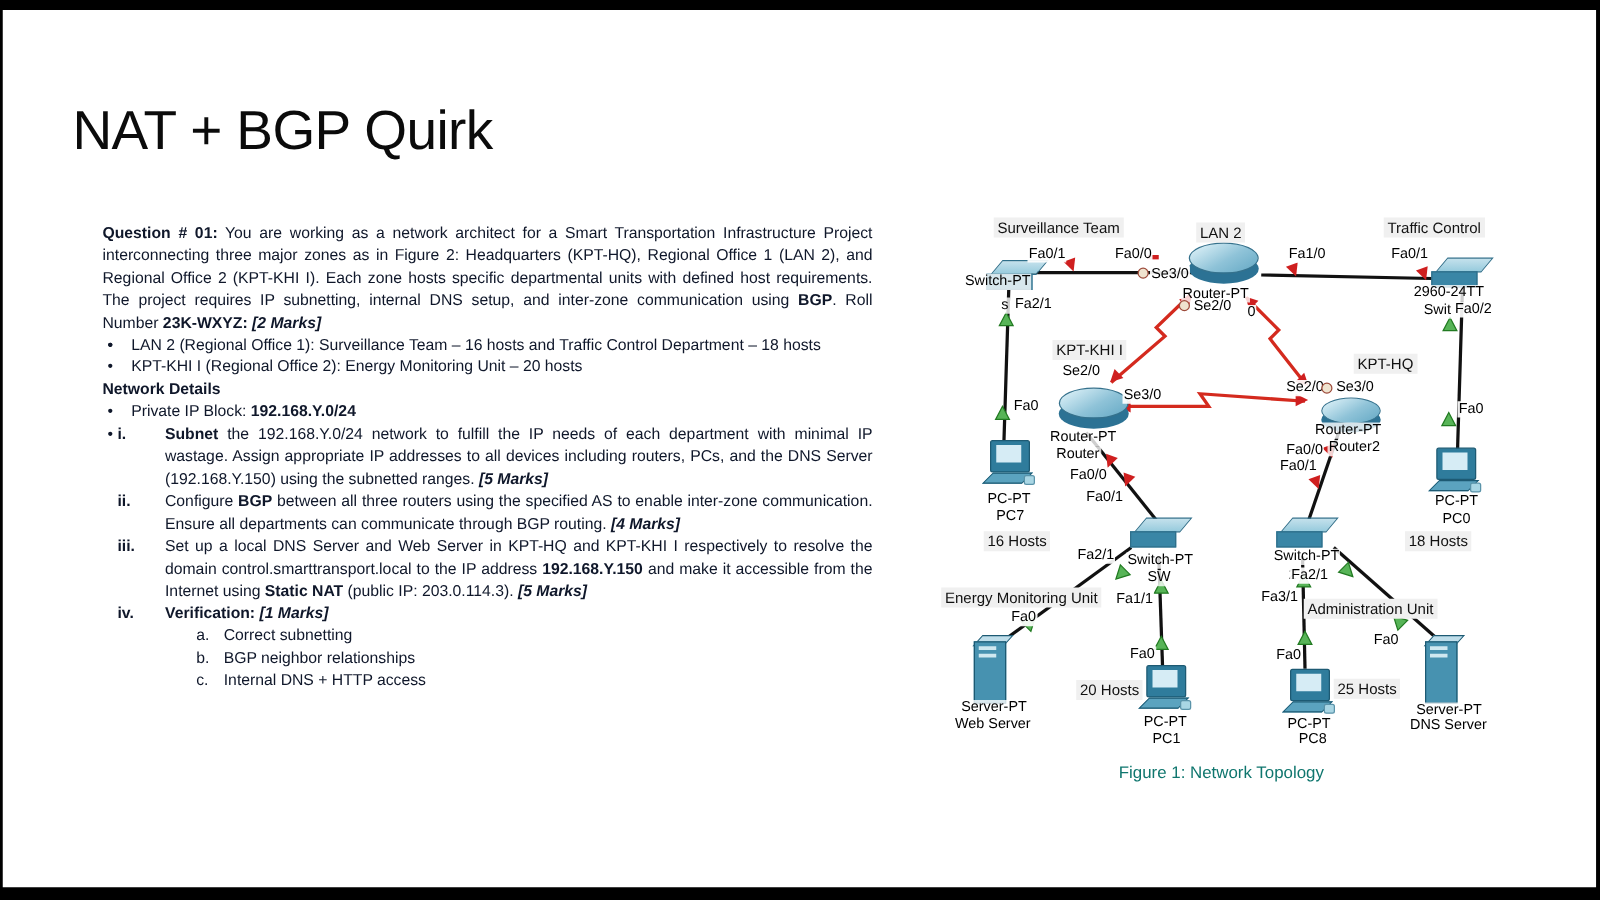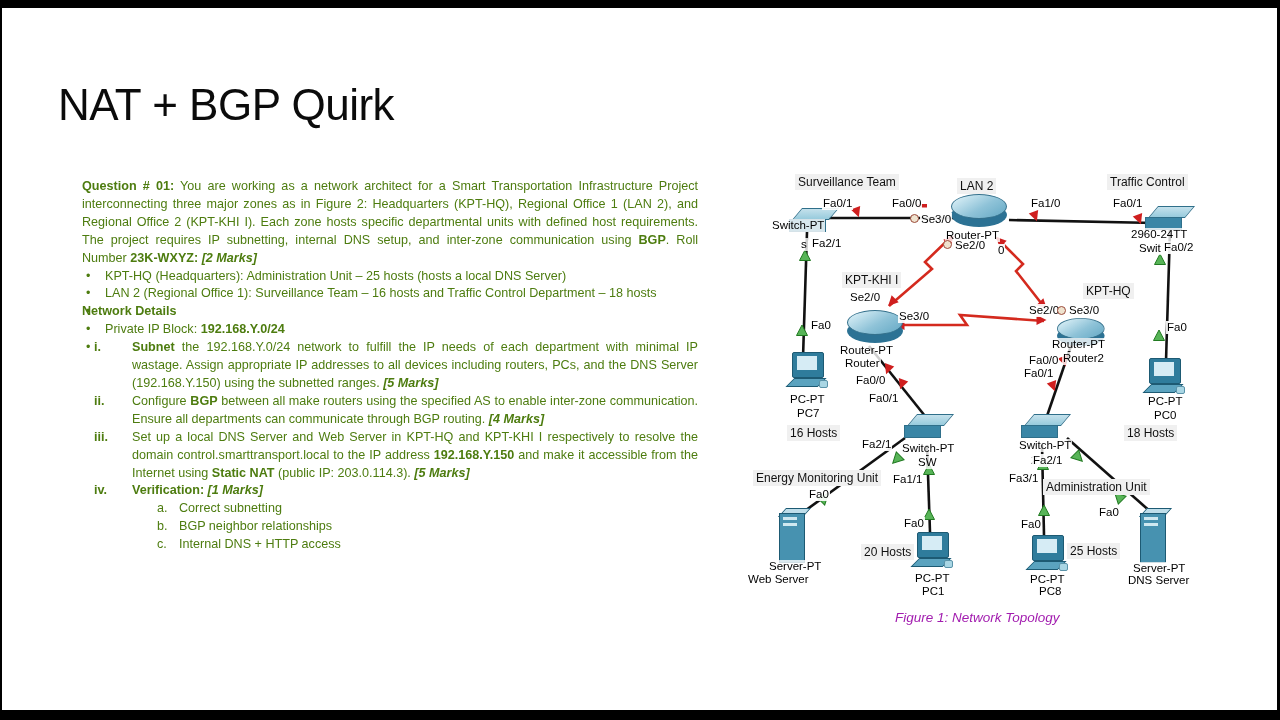--- a/index.html
+++ b/index.html
@@ -4,21 +4,21 @@
 <style>
   html,body{margin:0;padding:0;}
   body{
     width:1280px;height:720px;position:relative;background:#000;
     font-family:"Liberation Sans","DejaVu Sans",sans-serif;overflow:hidden;
   }
   #slide{position:absolute;left:2px;top:8px;width:1275px;height:702px;background:#fff;}
   
   #title{position:absolute;left:56px;top:72px;font-size:44px;color:#0b0b0b;letter-spacing:-.5px;white-space:nowrap;}
   
-  #doc{position:absolute;left:80px;top:170px;width:616px;font-size:12.6px;line-height:17.9px;color:#4d7c0f;}
+  #doc{position:absolute;left:80px;top:170px;width:616px;font-size:12.6px;line-height:17.9px;color:#0f172a;}
   #doc p{margin:0;text-align:justify;}
   .h{font-weight:700;}
   .bullet-row{position:relative;padding-left:23px;text-align:justify;}
   .bullet-row .bdot{position:absolute;left:4px;top:0;}
   .task-row{display:flex;text-align:justify;}
   .task-row .tnum{flex:0 0 30px;margin-left:12px;font-weight:700;}
   .task-row .tbody{flex:1;margin-left:8px;text-align:justify;}
   .sub-row{display:flex;margin-left:75px;}
   .sub-row .snum{flex:0 0 16px;}
   .sub-row .stext{margin-left:6px;}
@@ -46,46 +46,46 @@
   
   .server{width:32px;height:54px;}
   .server .top{position:absolute;left:3px;top:0;width:23px;height:7px;background:#bfdeea;transform:skewX(-42deg);border:1px solid #1d5a73;}
   .server .front{position:absolute;left:0;top:5px;width:24px;height:48px;background:#4792b0;border:1px solid #1d5a73;}
   .server .front::before{content:"";position:absolute;left:3px;top:3px;width:14px;height:3px;background:#cfe8f0;box-shadow:0 6px 0 #cfe8f0;}
   
   .zlbl{position:absolute;z-index:3;font-size:12px;line-height:14px;background:#f0f0f0;color:#111;padding:1px 3px;white-space:nowrap;}
   .plbl{position:absolute;z-index:3;font-size:11.5px;line-height:13px;background:rgba(255,255,255,.92);color:#000;padding:0 1px;white-space:nowrap;}
   .dlbl{position:absolute;z-index:3;font-size:11.5px;line-height:13px;background:rgba(255,255,255,.8);color:#000;padding:0 1px;white-space:nowrap;}
   .clock{position:absolute;z-index:4;width:9px;height:9px;border-radius:50%;border:1.5px solid #9c4a3a;background:#efe3cf;box-sizing:border-box;}
-  #caption{position:absolute;z-index:3;left:148px;top:442px;font-size:13.5px;font-style:italic;color:#a21caf;white-space:nowrap;}
+  #caption{position:absolute;z-index:3;left:148px;top:442px;font-size:13.5px;color:#0f766e;white-space:nowrap;}
   .frame{position:absolute;background:#000;z-index:10;}
 </style>
 </head>
 <body>
 
 <div id="slide">
 
   <div id="title">NAT + BGP Quirk</div>
 
   <div id="doc">
     <p><span style="font-weight: 700;">Question # 01:</span><span> You are working as a network architect for a Smart Transportation Infrastructure Project interconnecting three major zones as in Figure 2: Headquarters (KPT-HQ), Regional Office 1 (LAN 2), and Regional Office 2 (KPT-KHI I). Each zone hosts specific departmental units with defined host requirements. The project requires IP subnetting, internal DNS setup, and inter-zone communication using </span><span style="font-weight: 700;">BGP</span><span>. Roll Number </span><span style="font-weight: 700;">23K-WXYZ:</span><span>  </span><span style="font-weight: 700; font-style: italic;">[2 Marks]</span></p>
-    <div class="bullet-row"><span class="bdot">•</span><span><span>KPT-HQ (Headquarters): Administration Unit – 25 hosts (hosts a local DNS Server)</span></span></div>
+    <div class="bullet-row"><span class="bdot">•</span></div>
     <div class="bullet-row"><span class="bdot">•</span><span><span>LAN 2 (Regional Office 1): Surveillance Team – 16 hosts and Traffic Control Department – 18 hosts</span></span></div>
-    <div class="bullet-row"><span class="bdot">•</span></div>
+    <div class="bullet-row"><span class="bdot">•</span><span><span>KPT-KHI I (Regional Office 2): Energy Monitoring Unit – 20 hosts</span></span></div>
     <div class="h">Network Details</div>
     <div class="bullet-row"><span class="bdot">•</span><span><span>Private IP Block: </span><span style="font-weight: 700;">192.168.Y.0/24</span></span></div>
     <div class="bullet-row"><span class="bdot">•</span></div>
 
     <div class="task-row">
       <span class="tnum">i.</span>
       <span class="tbody"><span style="font-weight: 700;">Subnet</span><span> the 192.168.Y.0/24 network to fulfill the IP needs of each department with minimal IP wastage. Assign appropriate IP addresses to all devices including routers, PCs, and the DNS Server (192.168.Y.150) using the subnetted ranges. </span><span style="font-weight: 700; font-style: italic;">[5 Marks]</span></span>
     </div>
     <div class="task-row">
       <span class="tnum">ii.</span>
-      <span class="tbody"><span>Configure </span><span style="font-weight: 700;">BGP</span><span> between all make routers using the specified AS to enable inter-zone communication. Ensure all departments can communicate through BGP routing. </span><span style="font-weight: 700; font-style: italic;">[4 Marks]</span></span>
+      <span class="tbody"><span>Configure </span><span style="font-weight: 700;">BGP</span><span> between all three routers using the specified AS to enable inter-zone communication. Ensure all departments can communicate through BGP routing. </span><span style="font-weight: 700; font-style: italic;">[4 Marks]</span></span>
     </div>
     <div class="task-row">
       <span class="tnum">iii.</span>
       <span class="tbody"><span>Set up a local DNS Server and Web Server in KPT-HQ and KPT-KHI I respectively to resolve the domain control.smarttransport.local to the IP address </span><span style="font-weight: 700;">192.168.Y.150</span><span> and make it accessible from the Internet using </span><span style="font-weight: 700;">Static NAT</span><span> (public IP: 203.0.114.3). </span><span style="font-weight: 700; font-style: italic;">[5 Marks]</span></span>
     </div>
     <div class="task-row">
       <span class="tnum">iv.</span>
       <span class="tbody"><span style="font-weight: 700;">Verification: </span><span style="font-weight: 700; font-style: italic;">[1 Marks]</span></span>
     </div>
     <div class="sub-row">
@@ -217,21 +217,21 @@
     <div class="dlbl" style="left:315px;top:184px">Router2</div>
     <div class="dlbl" style="left:42px;top:225px">PC-PT</div>
     <div class="dlbl" style="left:49px;top:239px">PC7</div>
     <div class="dlbl" style="left:400px;top:227px">PC-PT</div>
     <div class="dlbl" style="left:406px;top:241px">PC0</div>
     <div class="dlbl" style="left:154px;top:274px">Switch-PT</div>
     <div class="dlbl" style="left:170px;top:288px">SW</div>
     <div class="dlbl" style="left:271px;top:271px">Switch-PT</div>
     <div class="dlbl" style="left:283px;top:286px">2</div>
     <div class="dlbl" style="left:21px;top:392px">Server-PT</div>
-    <div class="dlbl" style="left:0;top:405px">Web Server</div>
+    <div class="dlbl" style="left:16px;top:405px">Web Server</div>
     <div class="dlbl" style="left:167px;top:404px">PC-PT</div>
     <div class="dlbl" style="left:174px;top:417px">PC1</div>
     <div class="dlbl" style="left:282px;top:405px">PC-PT</div>
     <div class="dlbl" style="left:291px;top:417px">PC8</div>
     <div class="dlbl" style="left:385px;top:394px">Server-PT</div>
     <div class="dlbl" style="left:380px;top:406px">DNS Server</div>
 
     <div class="plbl" style="left:75px;top:29px">Fa0/1</div>
     <div class="plbl" style="left:144px;top:29px">Fa0/0</div>
     <div class="plbl" style="left:173px;top:45px">Se3/0</div>

